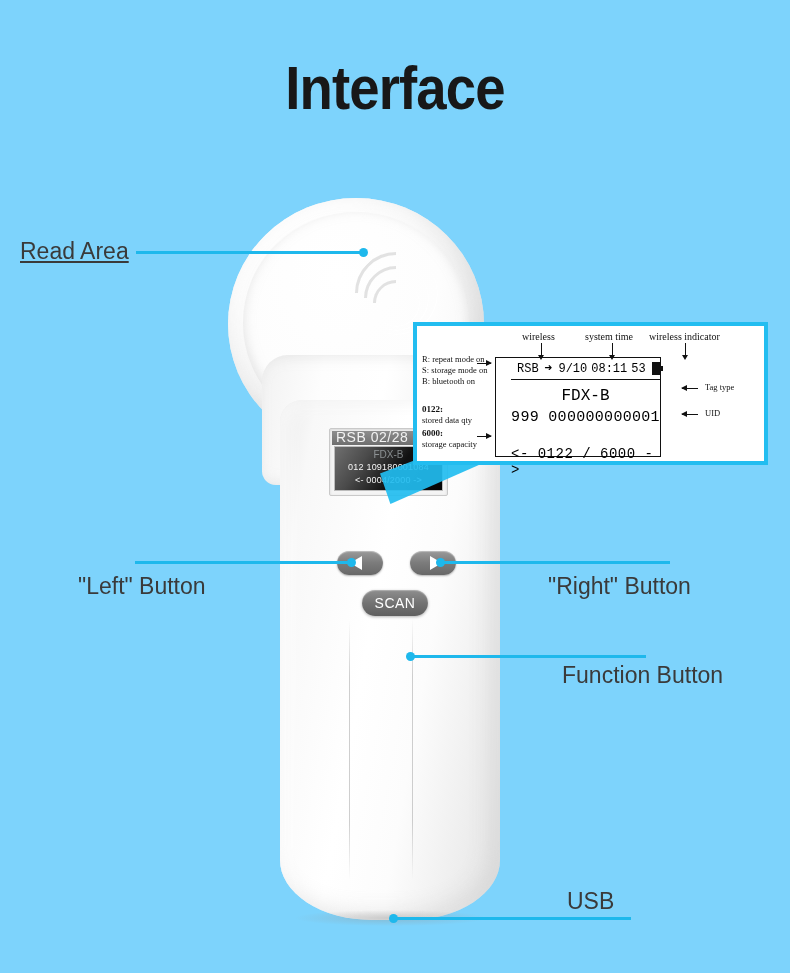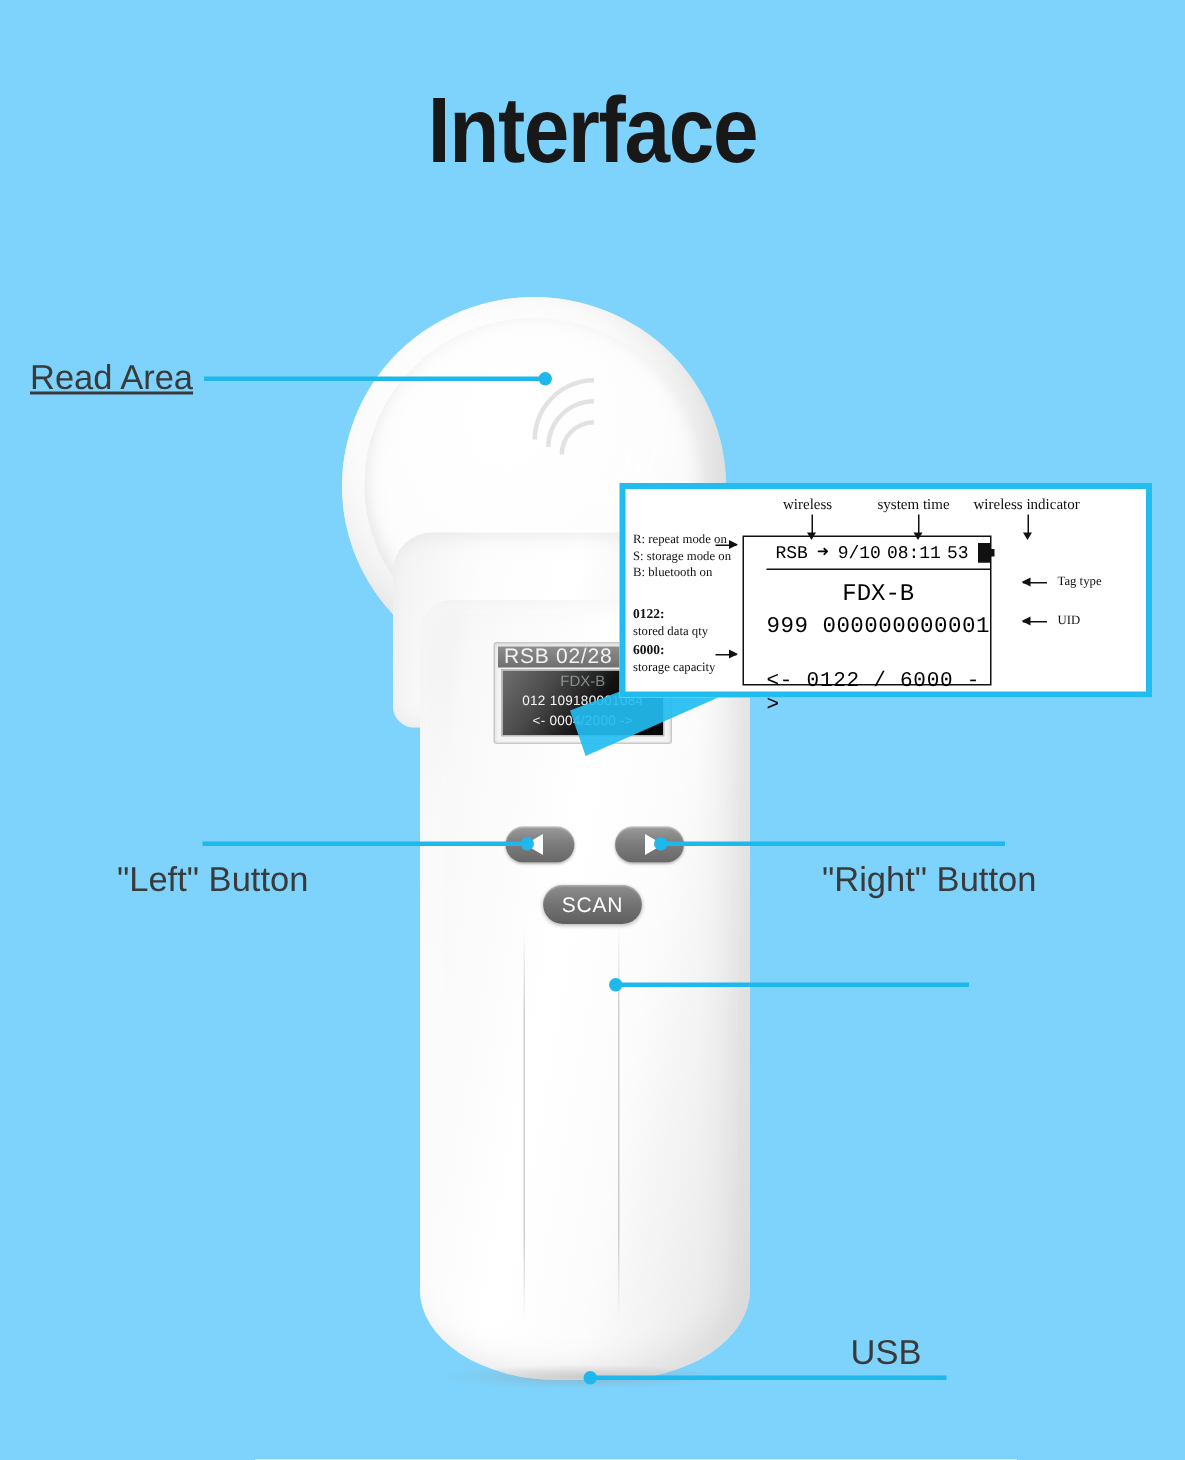--- a/index.html
+++ b/index.html
@@ -433,20 +433,21 @@
   <div class="dot" style="left:359px; top:248px;"></div>
 
   <div class="lbl" style="left:78px; top:573px;">"Left" Button</div>
   <div class="lead" style="left:135px; top:561px; width:218px;"></div>
   <div class="dot" style="left:347px; top:558px;"></div>
 
   <div class="lbl" style="left:548px; top:573px;">"Right" Button</div>
   <div class="lead" style="left:440px; top:561px; width:230px;"></div>
   <div class="dot" style="left:436px; top:558px;"></div>
 
+  <div class="lbl" style="left:562px; top:662px;">Function Button</div>
   <div class="lead" style="left:410px; top:655px; width:236px;"></div>
   <div class="dot" style="left:406px; top:652px;"></div>
 
   <div class="lbl" style="left:567px; top:888px;">USB</div>
   <div class="lead" style="left:393px; top:917px; width:238px;"></div>
   <div class="dot" style="left:389px; top:914px;"></div>
 
 </div>
 
 </body></html>

